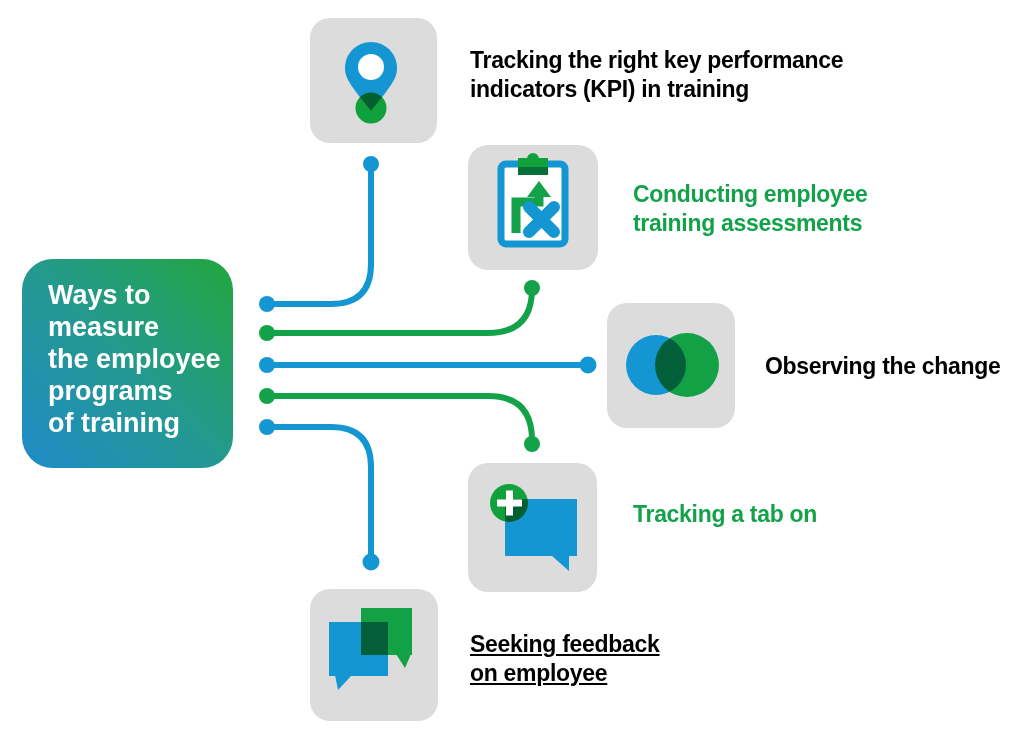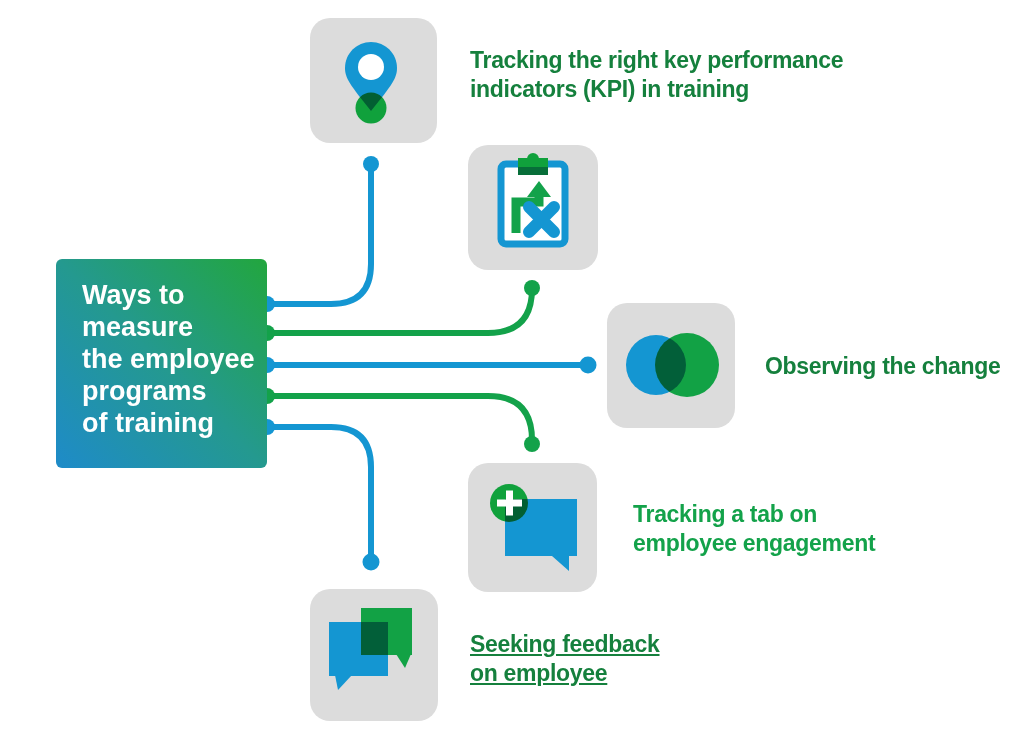--- a/index.html
+++ b/index.html
@@ -9,39 +9,39 @@
   }
   
   #connectors{position:absolute;left:0;top:0;width:1024px;height:738px;}
   .stroke-blue{stroke:#1496d2;}
   .stroke-green{stroke:#13a24a;}
   .fill-blue{fill:#1496d2;}
   .fill-green{fill:#13a24a;}
   
   #center-box{
     position:absolute;left:22px;top:259px;width:211px;height:209px;
-    border-radius:6px;
+    border-radius:31px;
     background:linear-gradient(45deg,#1e8bc9 0%,#24998f 50%,#22a63e 100%);
     color:#ffffff;font-weight:bold;font-size:27px;line-height:32px;
-    padding:0;box-sizing:border-box;margin-left:34px;
+    padding:0;box-sizing:border-box;
   }
   #center-box .title-lines{position:absolute;left:26px;top:20px;}
   .title-line{white-space:nowrap;}
   
   .tile{position:absolute;background:#dcdcdc;border-radius:20px;}
   .tile svg{position:absolute;left:0;top:0;width:100%;height:100%;}
   #tile-kpi        {left:310px;top:18px; width:127px;height:125px;}
   #tile-assessments{left:468px;top:145px;width:130px;height:125px;}
   #tile-change     {left:607px;top:303px;width:128px;height:125px;}
   #tile-engagement {left:468px;top:463px;width:129px;height:129px;}
   #tile-feedback   {left:310px;top:589px;width:128px;height:132px;}
   
   .label{position:absolute;font-weight:bold;font-size:23px;line-height:29px;letter-spacing:-0.3px;}
   .label .lline{white-space:nowrap;}
-  .label.blue{color:#15803d;}
+  .label.blue{color:#000000;}
   .label.green{color:#13a24a;}
   #label-kpi        {left:470px;top:46px;}
   #label-assessments{left:633px;top:180px;}
   #label-change     {left:765px;top:352px;}
   #label-engagement {left:633px;top:500px;}
   #label-feedback   {left:470px;top:630px;text-decoration:underline;}
 </style>
 </head>
 <body>
 
@@ -134,28 +134,31 @@
         </g>
       </g>
     </svg>
   </div>
 
   <div class="label blue" id="label-kpi">
     <div class="lline">Tracking the right key performance</div>
     <div class="lline">indicators (KPI) in training</div>
   </div>
 
+  <div class="label green" id="label-assessments">
+    <div class="lline">Conducting employee</div>
+    <div class="lline">training assessments</div>
+  </div>
 
   <div class="label blue" id="label-change">
     <div class="lline">Observing the change</div>
   </div>
 
   <div class="label green" id="label-engagement">
     <div class="lline">Tracking a tab on</div>
-    <div class="lline">employee engagement</div>
   </div>
 
   <div class="label blue" id="label-feedback">
     <div class="lline">Seeking feedback</div>
     <div class="lline">on employee</div>
   </div>
 
 </div>
 
 </body></html>

